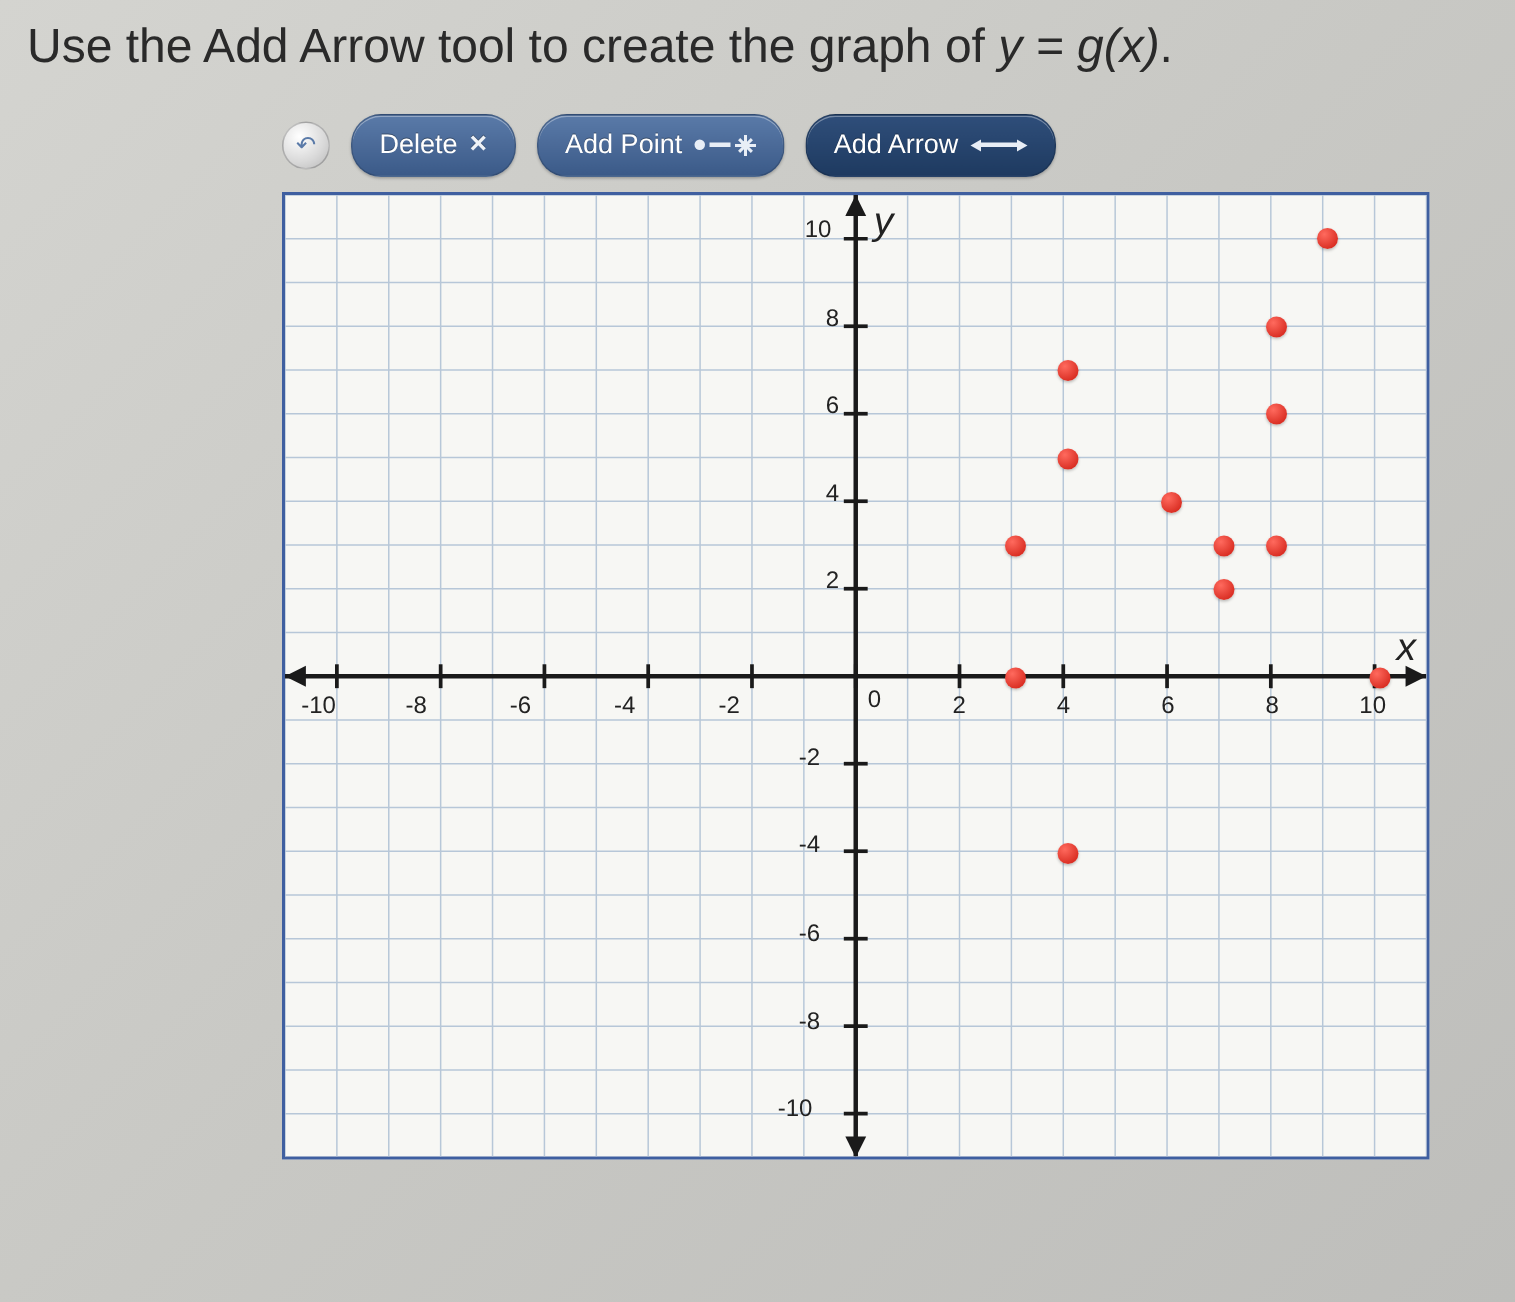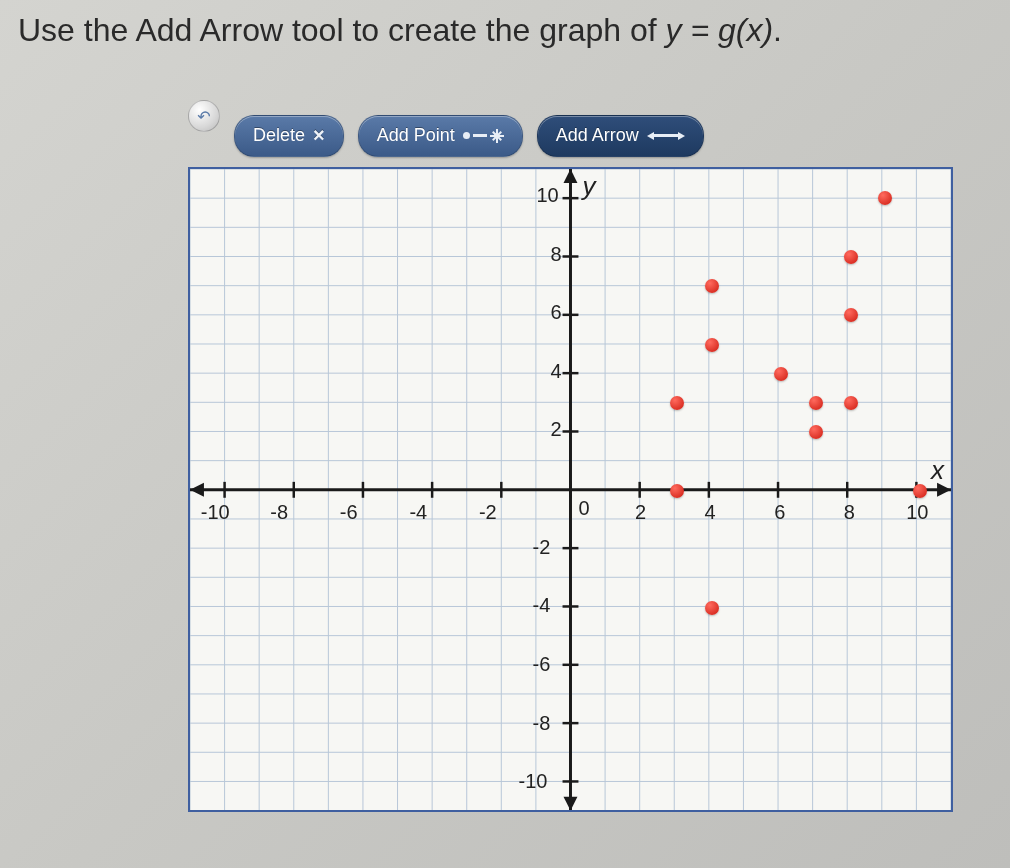--- a/index.html
+++ b/index.html
@@ -38,21 +38,20 @@
     height: 40px;
     padding: 0 18px;
     border-radius: 20px;
     color: #fff;
     font-size: 18px;
     border: 1px solid rgba(0,0,0,0.15);
     background: linear-gradient(to bottom, #5a7aa8 0%, #3b5a88 100%);
     box-shadow: inset 0 1px 0 rgba(255,255,255,0.35), 0 1px 2px rgba(0,0,0,0.25);
     text-shadow: 0 -1px 0 rgba(0,0,0,0.35);
     cursor: pointer;
-    margin-top: 39px;
   }
   .pill.selected {
     background: linear-gradient(to bottom, #2f4e7a 0%, #1e3a60 100%);
   }
   .undo-circle {
     width: 30px;
     height: 30px;
     border-radius: 50%;
     background: radial-gradient(circle at 35% 30%, #ffffff 0%, #d8d8d8 60%, #b8b8b8 100%);
     border: 1px solid rgba(0,0,0,0.2);
@@ -162,21 +161,21 @@
     position: relative;
     box-sizing: border-box;
     overflow: hidden;
   }
   .plot {
     position: absolute;
     inset: 0;
   }
   .tick-label {
     position: absolute;
-    font-size: 20px;
+    font-size: 16px;
     color: #222;
     font-family: Arial, sans-serif;
     user-select: none;
   }
   .axis-label {
     position: absolute;
     font-style: italic;
     font-size: 26px;
     color: #222;
   }

